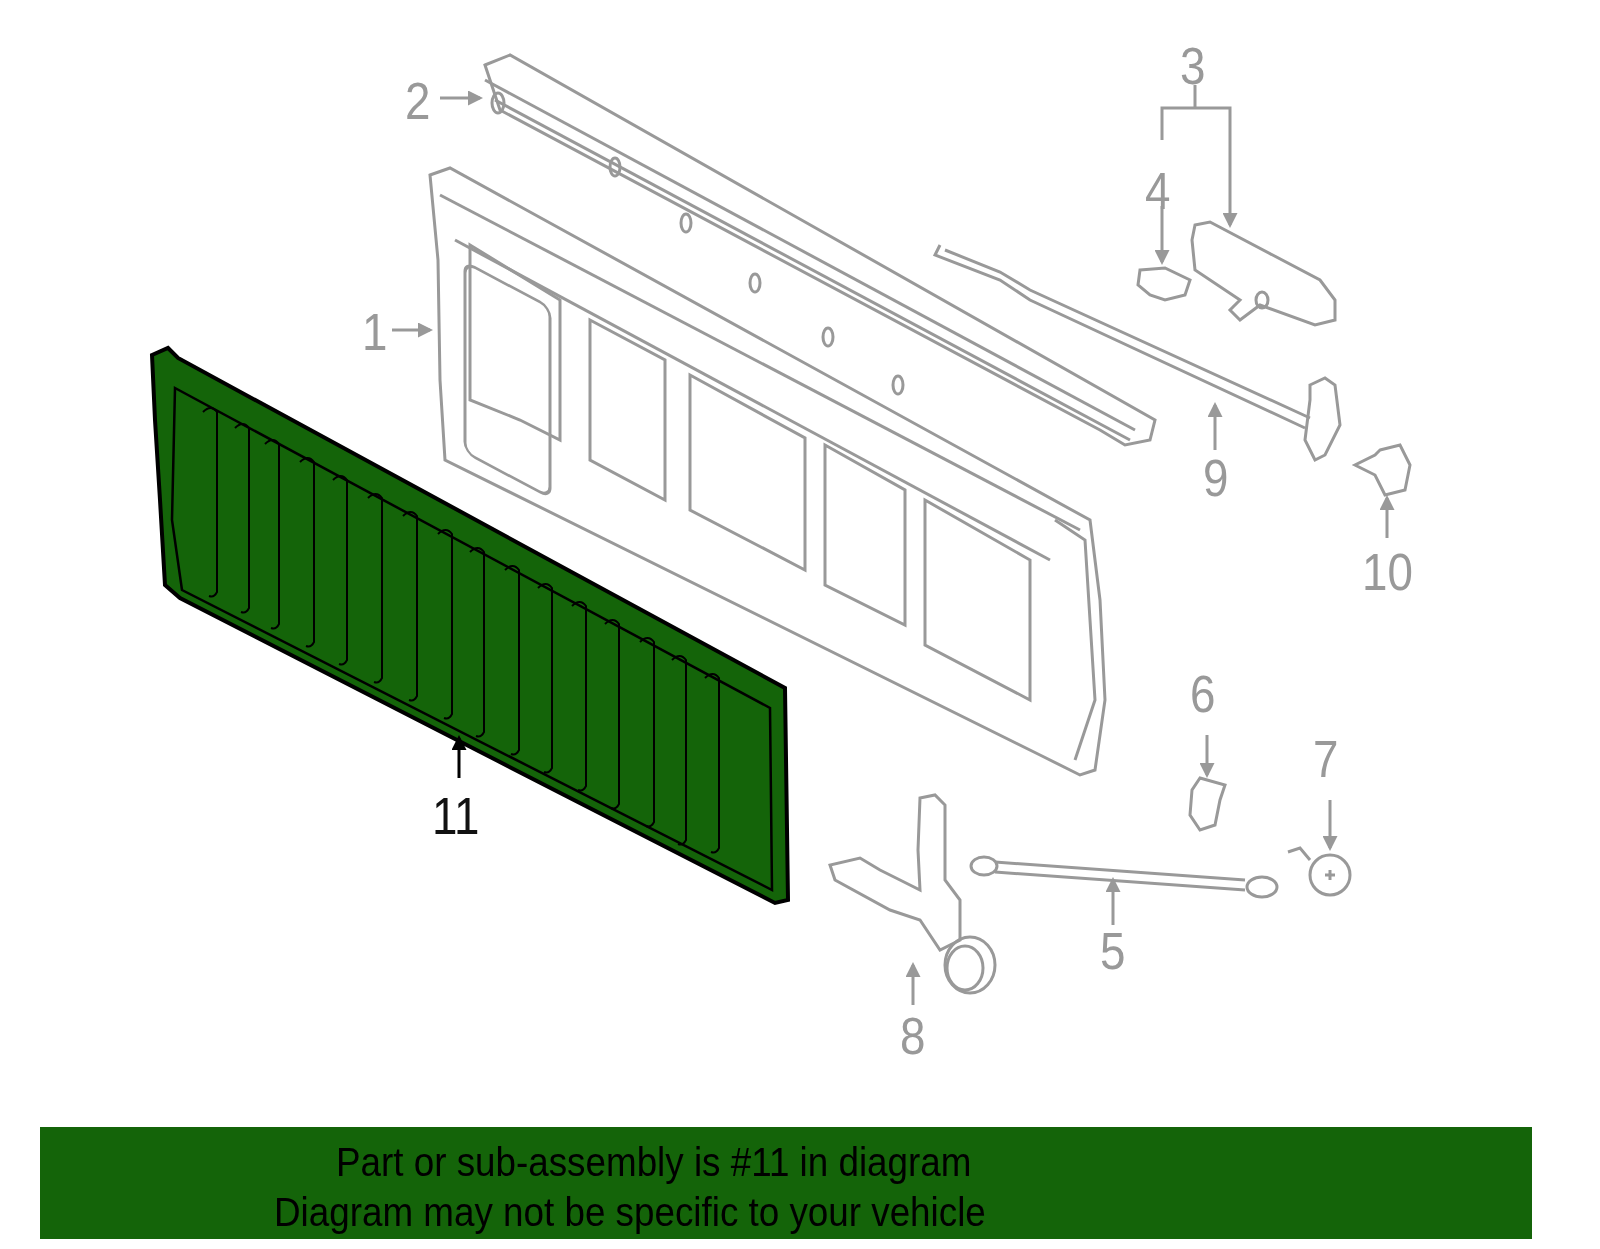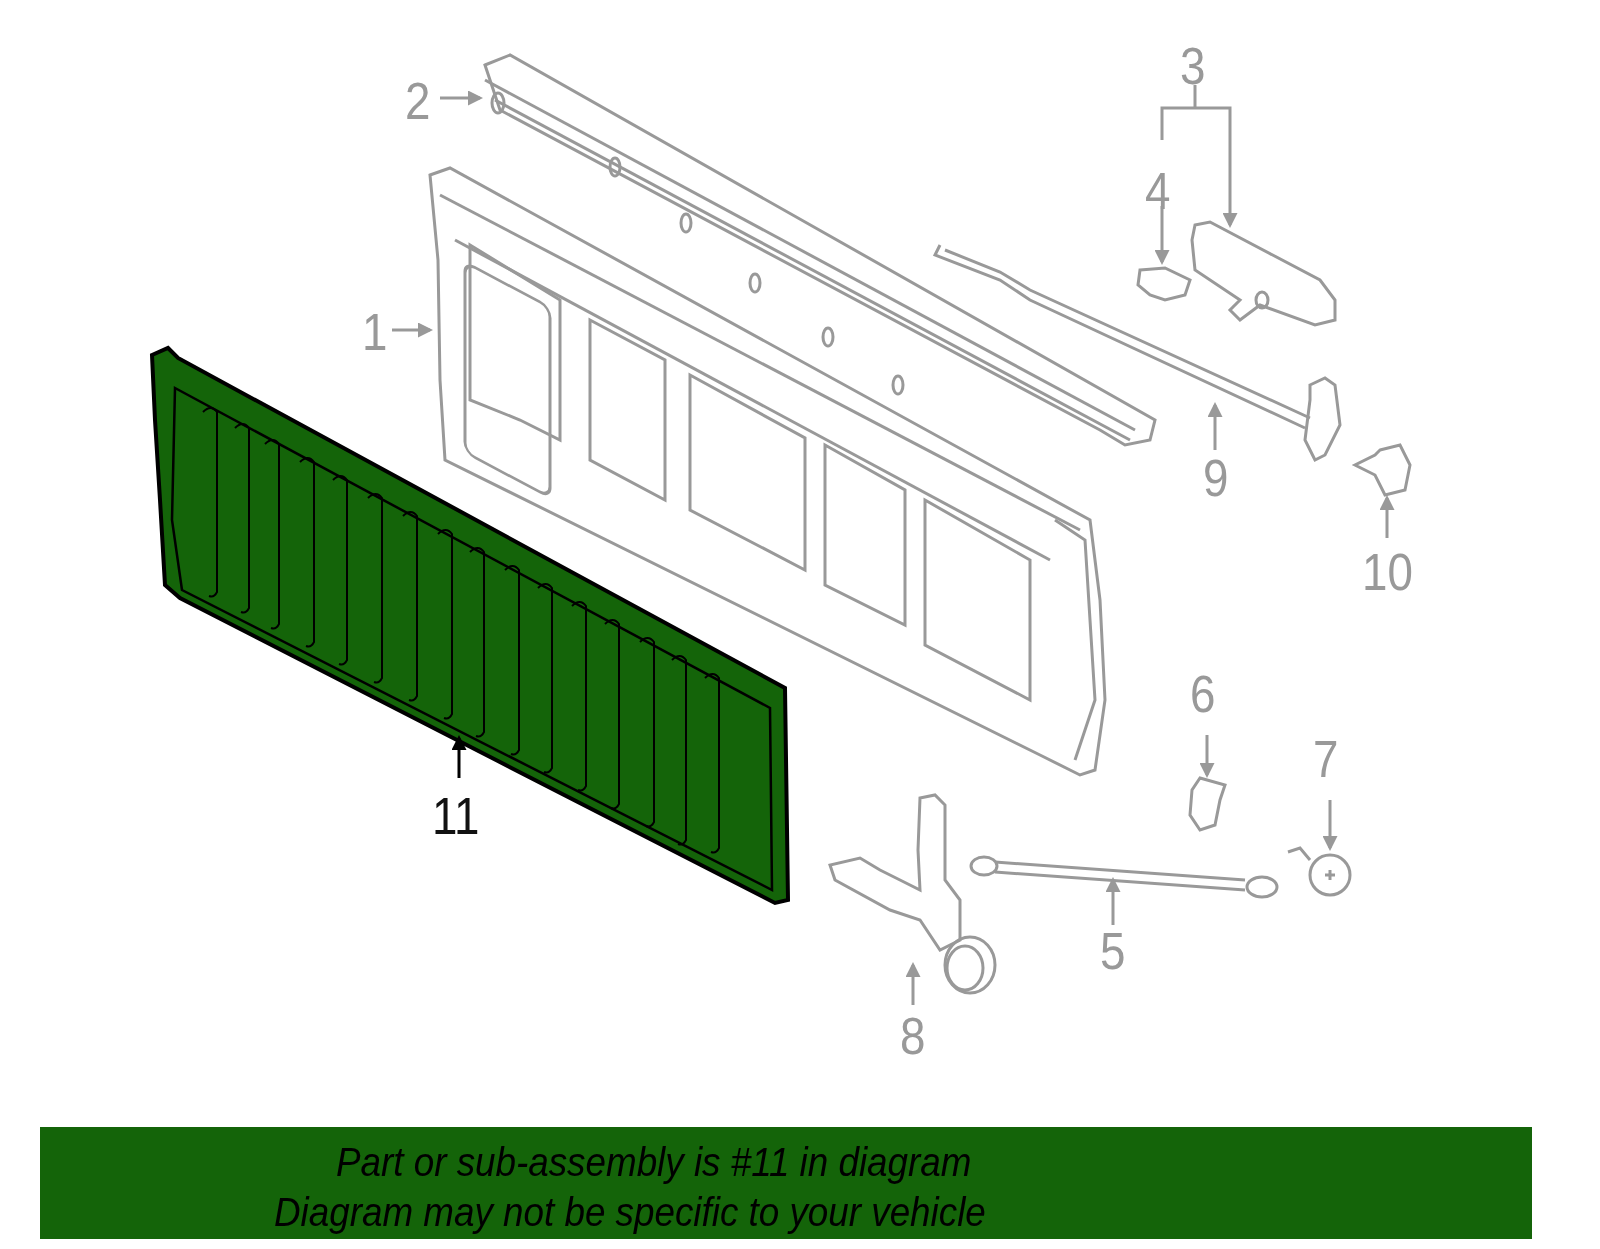--- a/index.html
+++ b/index.html
@@ -1,20 +1,20 @@
 <!DOCTYPE html>
 <html><head>
 <meta charset="utf-8">
 <style>
   html, body { margin:0; padding:0; background:#ffffff; }
   body { width:1600px; height:1249px; position:relative; overflow:hidden; font-family:"Liberation Sans", sans-serif; }
   #diagram { position:absolute; left:0; top:0; width:1600px; height:1100px; }
   .callout { position:absolute; font-family:"Liberation Sans", sans-serif; font-size:52px; line-height:1; color:#999999; transform:scaleX(0.88); transform-origin:left top; }
   .callout.active { color:#111111; }
-  #banner { position:absolute; left:40px; top:1127px; width:1492px; height:112px; background:#146409;font-style:italic; }
+  #banner { position:absolute; left:40px; top:1127px; width:1492px; height:112px; background:#146409; }
   #banner .line { position:absolute; left:0; width:100%; text-align:left; font-size:40px; line-height:1; color:#000; }
   #banner .l1 { top:15px; left:296px; transform:scaleX(0.92); transform-origin:left top; }
   #banner .l2 { top:65px; left:234px; transform:scaleX(0.92); transform-origin:left top; }
 </style>
 </head>
 <body>
 
 <svg id="diagram" viewBox="0 0 1600 1100" xmlns="http://www.w3.org/2000/svg">
   <defs>
     <marker id="arrG" viewBox="0 0 10 10" refX="8" refY="5" markerWidth="5" markerHeight="5" orient="auto">

